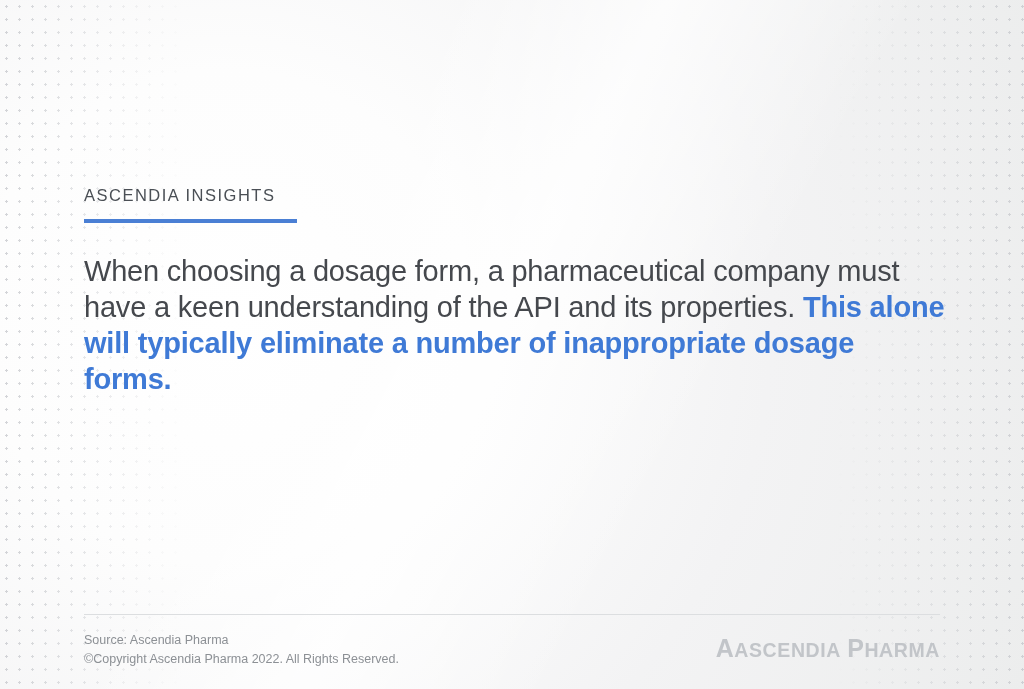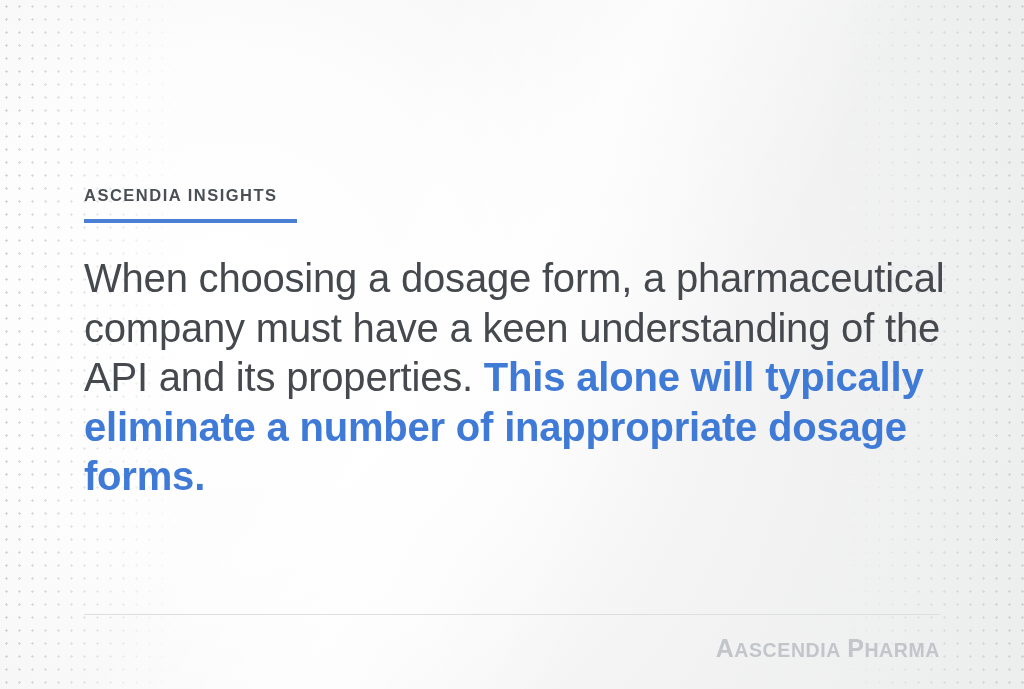--- a/index.html
+++ b/index.html
@@ -59,40 +59,40 @@
     top: 0;
     width: 856px;
     height: 100%;
   }
 
   .eyebrow {
     position: absolute;
     top: 186px;
     left: 0;
     font-size: 16.5px;
-    font-weight: bold;
+    font-weight: normal;
     letter-spacing: 1.5px;
     color: #4a4f55;
     padding-bottom: 12px;
   }
   .eyebrow-rule {
     position: absolute;
     top: 219px;
     left: 0;
     width: 213px;
     height: 4px;
     background: #4a7fd4;
   }
 
   .headline {
     position: absolute;
     top: 254px;
     left: 0;
     width: 862px;
-    font-size: 40px;
+    font-size: 29px;
     line-height: 1.24;
     color: #45484d;
     font-weight: 400;
     letter-spacing: -0.2px;
   }
   .headline .accent {
     color: #3f7ad6;
     font-weight: bold;
   }
 
@@ -147,16 +147,20 @@
     <div class="eyebrow-rule"></div>
 
     <div class="headline">
       <span>When choosing a dosage form, a pharmaceutical company must have a keen understanding of the API and its properties. </span><span class="accent">This alone will typically eliminate a number of inappropriate dosage forms.</span>
     </div>
 
   </div>
 
   <div class="footer-rule"></div>
 
+  <div class="source">
+    <div>Source: Ascendia Pharma</div>
+    <div>©Copyright Ascendia Pharma 2022. All Rights Reserved.</div>
+  </div>
 
   <div class="brand"><span class="cap">A</span><span class="sm">ASCENDIA</span>&nbsp;<span class="cap">P</span><span class="sm">HARMA</span></div>
 
 </div>
 
 </body></html>

